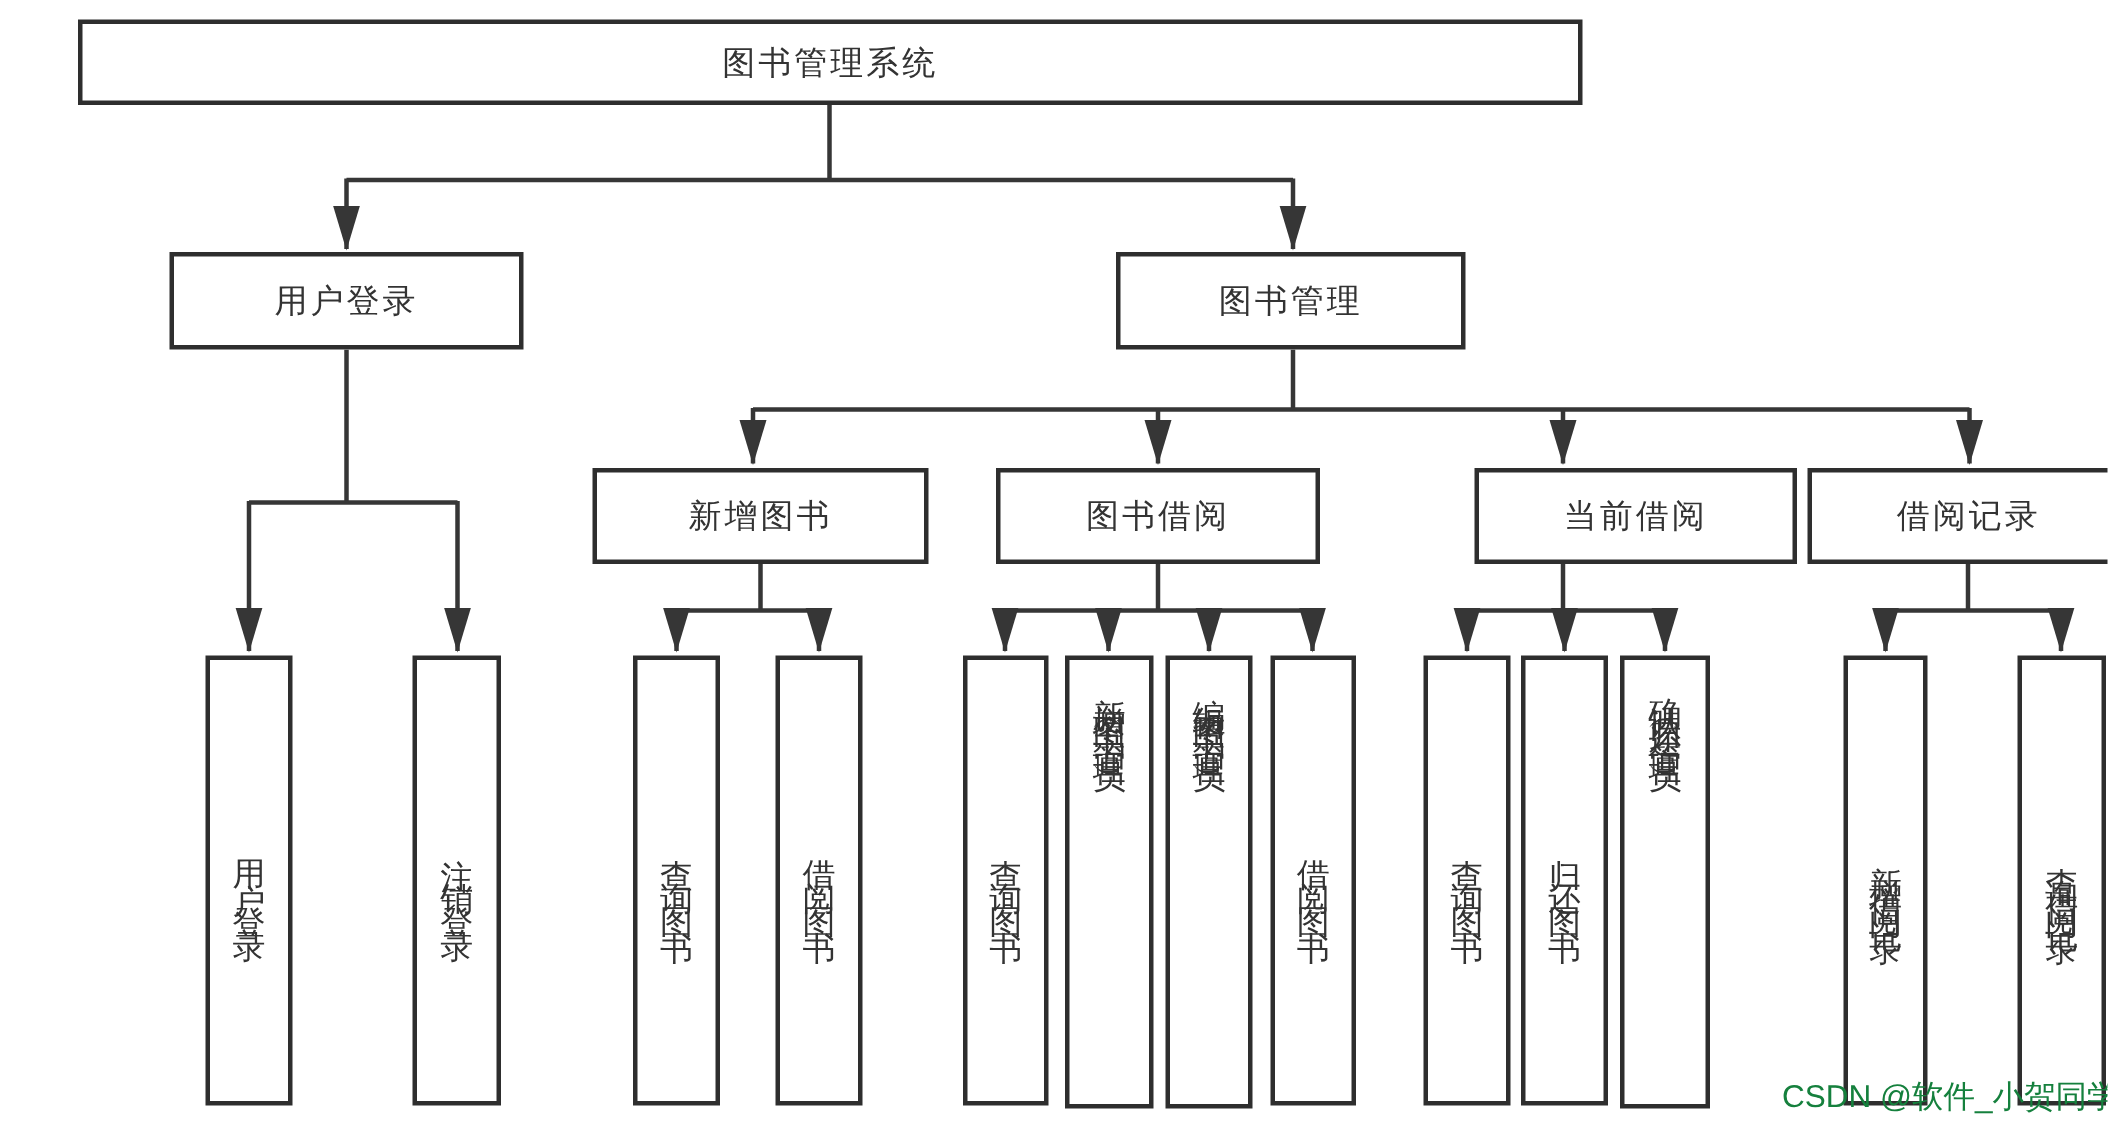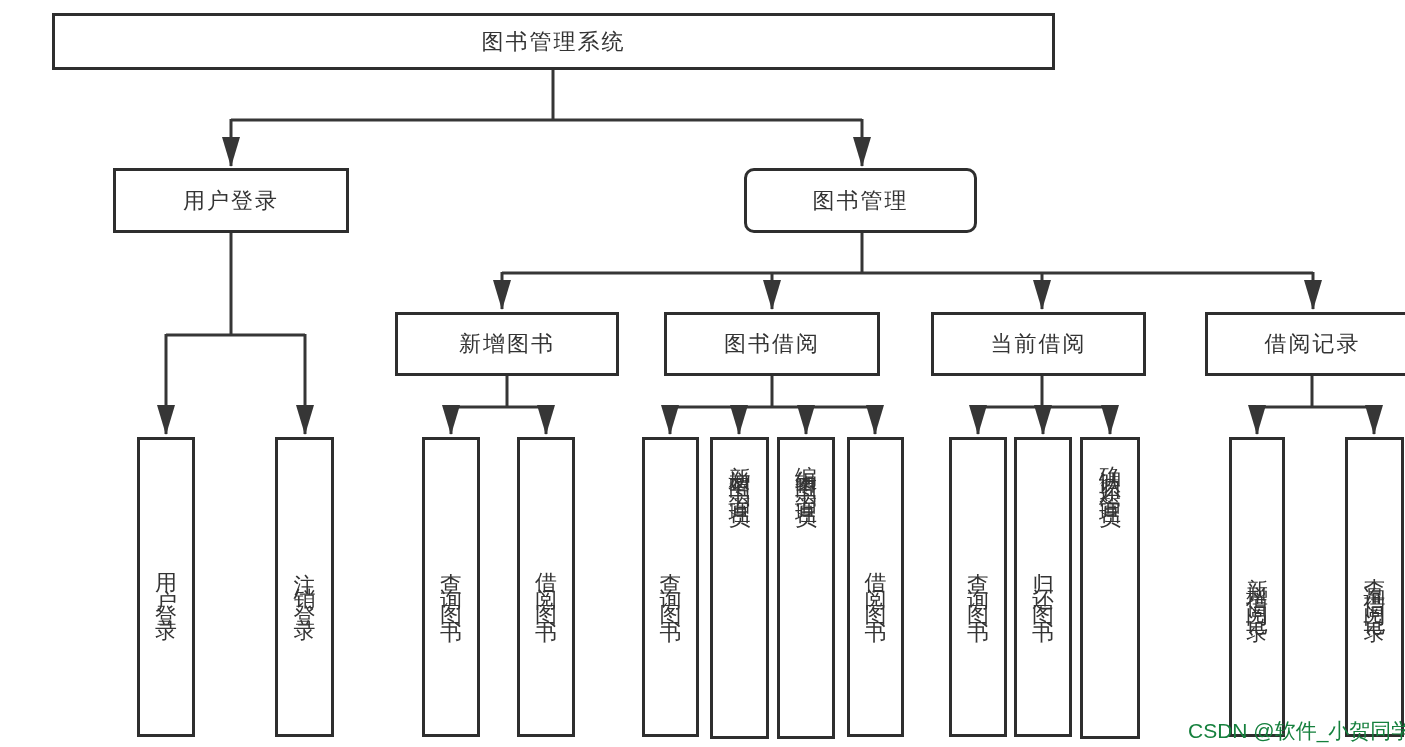--- a/index.html
+++ b/index.html
@@ -86,31 +86,31 @@
     </g>
   </svg>
 
   <div class="node h" style="left:20px;top:13px;width:1003px;height:57px;">
     <span>图书管理系统</span>
   </div>
 
   <div class="node h" style="left:81px;top:168px;width:236px;height:65px;">
     <span>用户登录</span>
   </div>
-  <div class="node h" style="left:712px;top:168px;width:233px;height:65px;border-radius:10px;">
+  <div class="node h" style="left:712px;top:168px;width:233px;height:65px;">
     <span>图书管理</span>
   </div>
 
   <div class="node h" style="left:363px;top:312px;width:224px;height:64px;">
     <span>新增图书</span>
   </div>
   <div class="node h" style="left:632px;top:312px;width:216px;height:64px;justify-content:center;">
     <span>图书借阅</span>
   </div>
-  <div class="node h" style="left:899px;top:312px;width:215px;height:64px;">
+  <div class="node h" style="left:951px;top:312px;width:215px;height:64px;">
     <span>当前借阅</span>
   </div>
   <div class="node h" style="left:1173px;top:312px;width:215px;height:64px;">
     <span>借阅记录</span>
   </div>
 
   <div class="node v short" style="left:105px;top:437px;width:58px;height:300px;">
     <span>用户登录</span>
   </div>
   <div class="node v short" style="left:243px;top:437px;width:59px;height:300px;">

